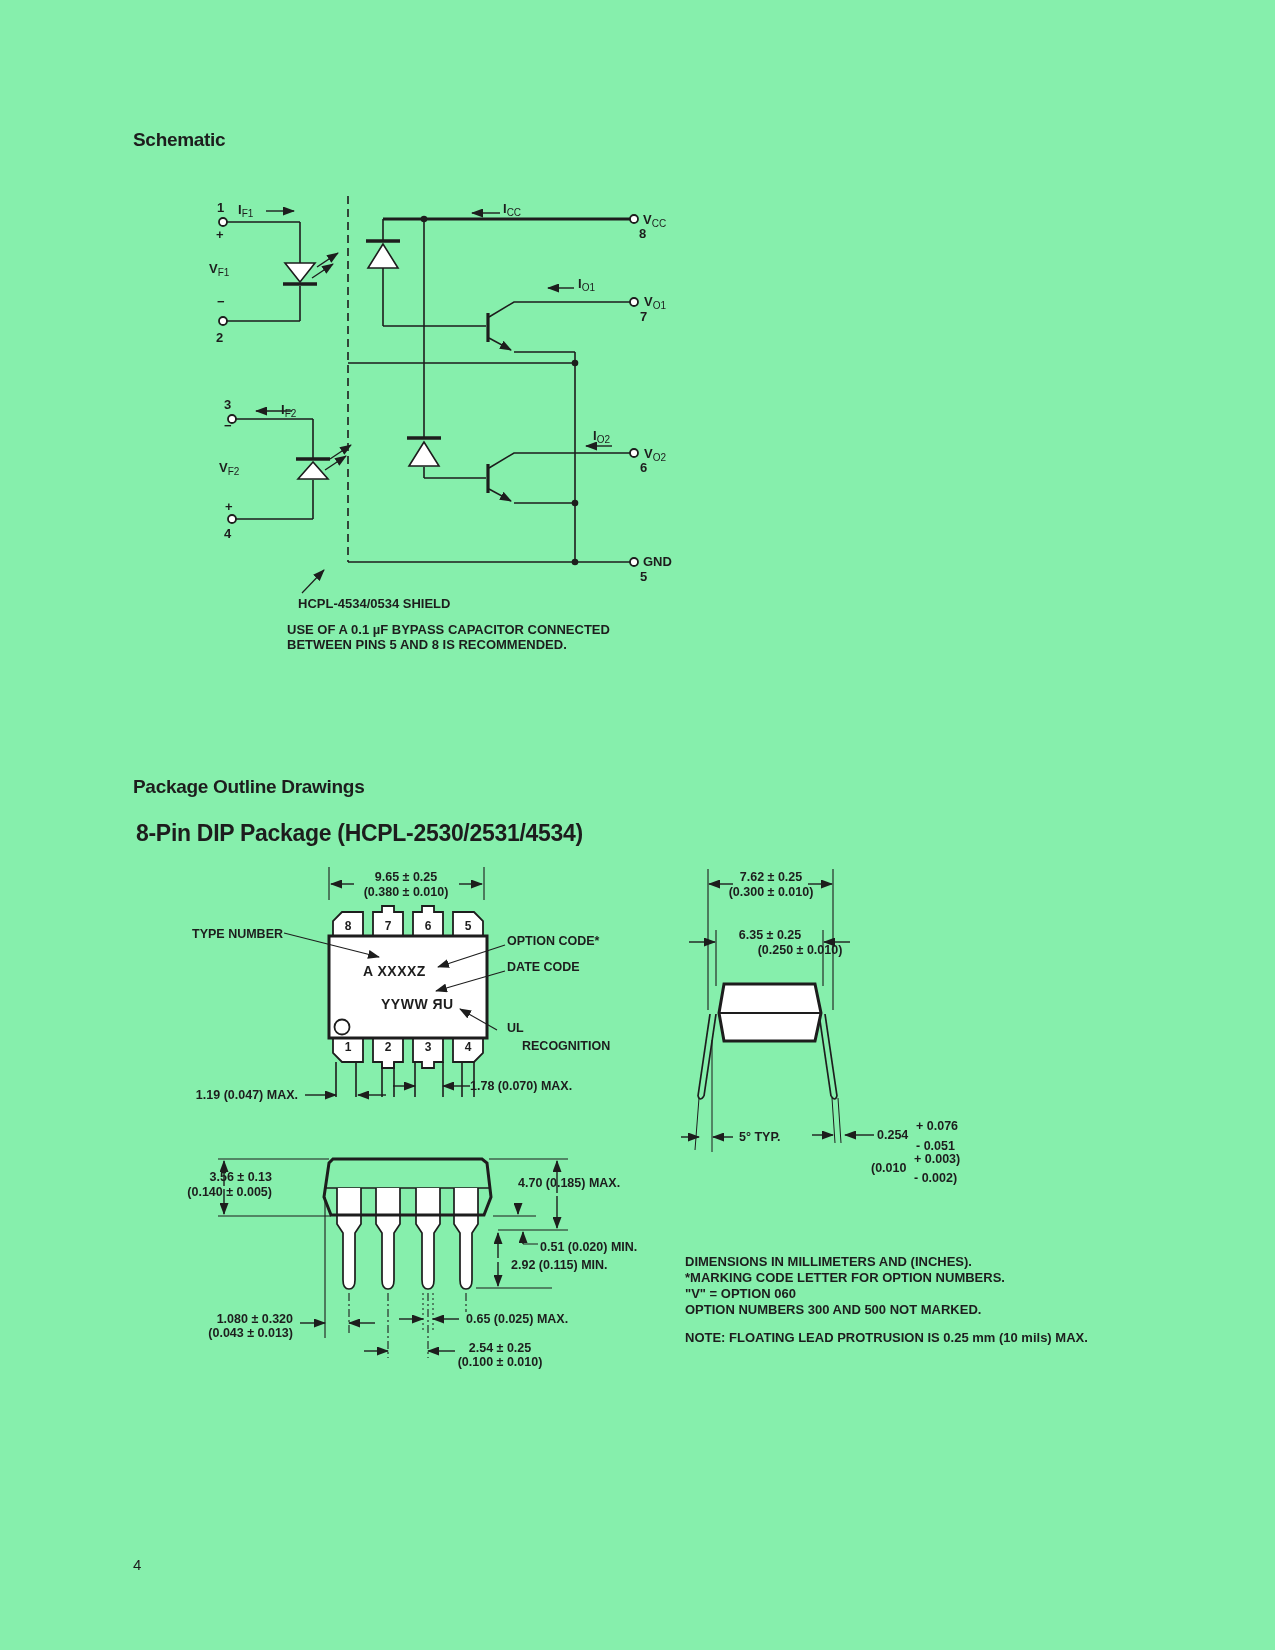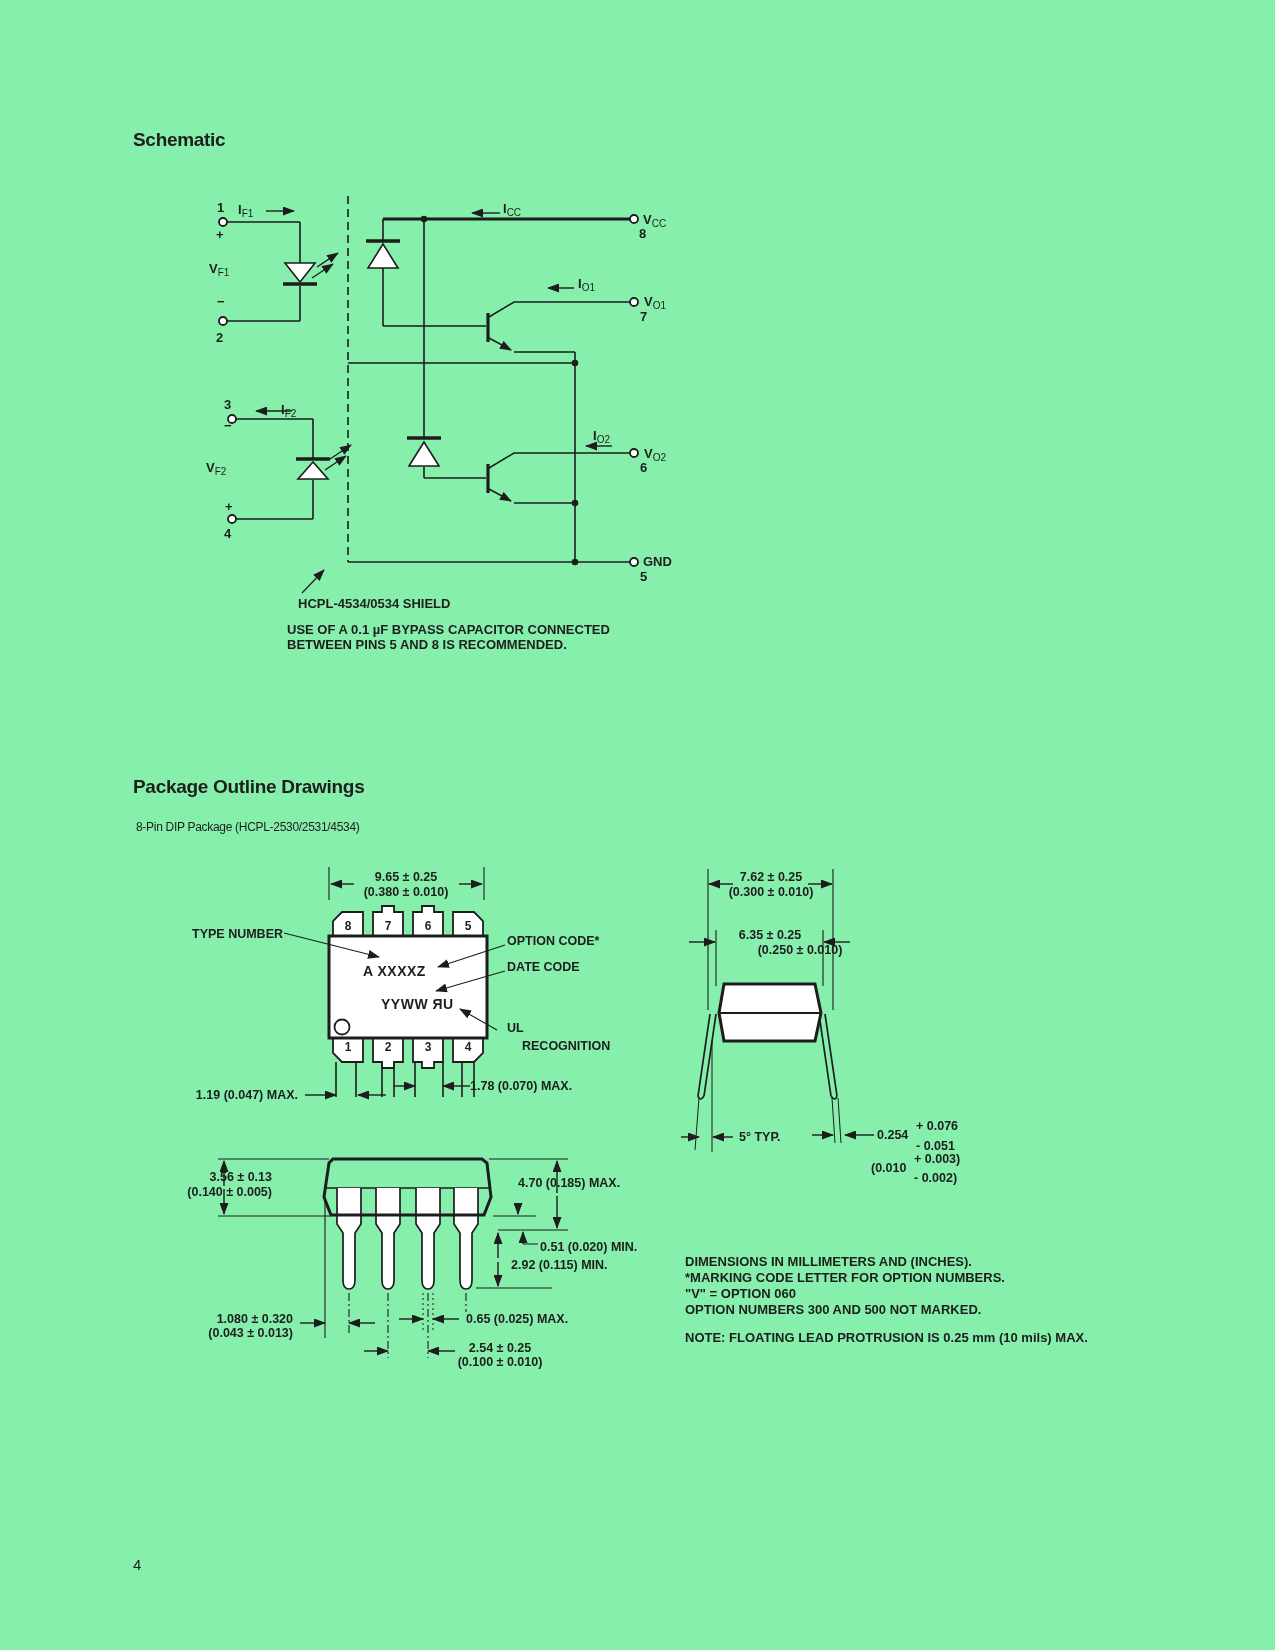--- a/index.html
+++ b/index.html
@@ -2,21 +2,21 @@
 <html><head>
 <meta charset="utf-8">
 <title>HCPL Datasheet Page 4</title>
 <style>
   html,body{margin:0;padding:0;background:#ffffff;}
   #page{position:relative;width:1275px;height:1650px;background:#86efac;overflow:hidden;
         font-family:"Liberation Sans",sans-serif;color:#1d1d1d;}
   #linework{position:absolute;left:0;top:0;z-index:1;}
   .txt{position:absolute;z-index:2;white-space:nowrap;}
   .h1{font-size:19px;font-weight:bold;letter-spacing:-0.3px;}
-  .h2{font-size:12px;font-weight:normal;letter-spacing:-0.3px;}
+  .h2{font-size:23px;font-weight:bold;letter-spacing:-0.3px;}
   .lbl{font-size:13px;font-weight:bold;}
   .dim{font-size:12.5px;font-weight:bold;}
   .mark{font-size:14px;font-weight:bold;letter-spacing:0.5px;}
   .pin{font-size:12px;font-weight:bold;width:24px;margin-left:-12px;text-align:center;}
   .sig sub{font-size:10px;font-weight:normal;vertical-align:-3px;letter-spacing:0;margin-top:24px;}
   .ralign{text-align:right;}
   .calign{text-align:center;}
   .pagenum{font-size:15px;font-weight:normal;}
   .lh{line-height:14.5px;}
 </style>
@@ -243,21 +243,21 @@
 <div class="txt lbl" style="left:217px;top:200px;">1</div>
 <div class="txt lbl sig" style="left:238px;top:202px;"><span>I</span><sub>F1</sub></div>
 <div class="txt lbl" style="left:216px;top:227px;">+</div>
 <div class="txt lbl sig" style="left:209px;top:261px;"><span>V</span><sub>F1</sub></div>
 <div class="txt lbl" style="left:217px;top:294px;">−</div>
 <div class="txt lbl" style="left:216px;top:330px;">2</div>
 
 <div class="txt lbl" style="left:224px;top:397px;">3</div>
 <div class="txt lbl sig" style="left:281px;top:402px;"><span>I</span><sub>F2</sub></div>
 <div class="txt lbl" style="left:224px;top:418px;">−</div>
-<div class="txt lbl sig" style="left:206px;top:460px;"><span>V</span><sub>F2</sub></div>
+<div class="txt lbl sig" style="left:219px;top:460px;"><span>V</span><sub>F2</sub></div>
 <div class="txt lbl" style="left:225px;top:499px;">+</div>
 <div class="txt lbl" style="left:224px;top:526px;">4</div>
 
 <div class="txt lbl sig" style="left:503px;top:201px;"><span>I</span><sub>CC</sub></div>
 <div class="txt lbl sig" style="left:643px;top:212px;"><span>V</span><sub>CC</sub></div>
 <div class="txt lbl" style="left:639px;top:226px;">8</div>
 
 <div class="txt lbl sig" style="left:578px;top:276px;"><span>I</span><sub>O1</sub></div>
 <div class="txt lbl sig" style="left:644px;top:294px;"><span>V</span><sub>O1</sub></div>
 <div class="txt lbl" style="left:640px;top:309px;">7</div>

